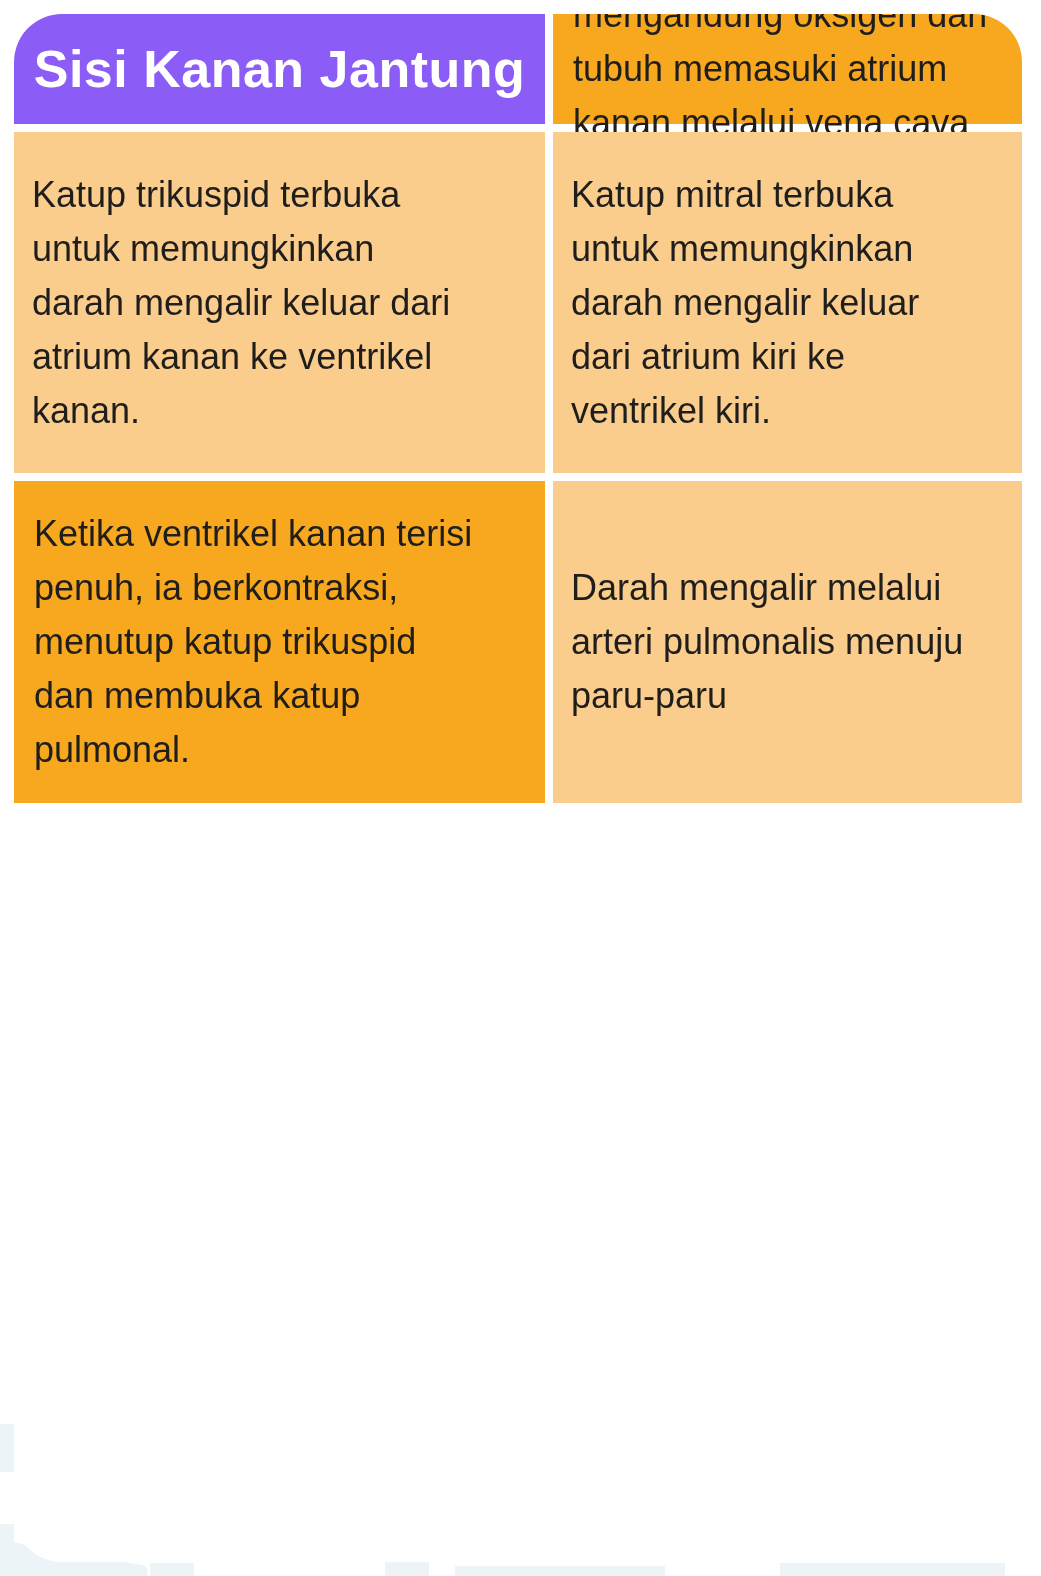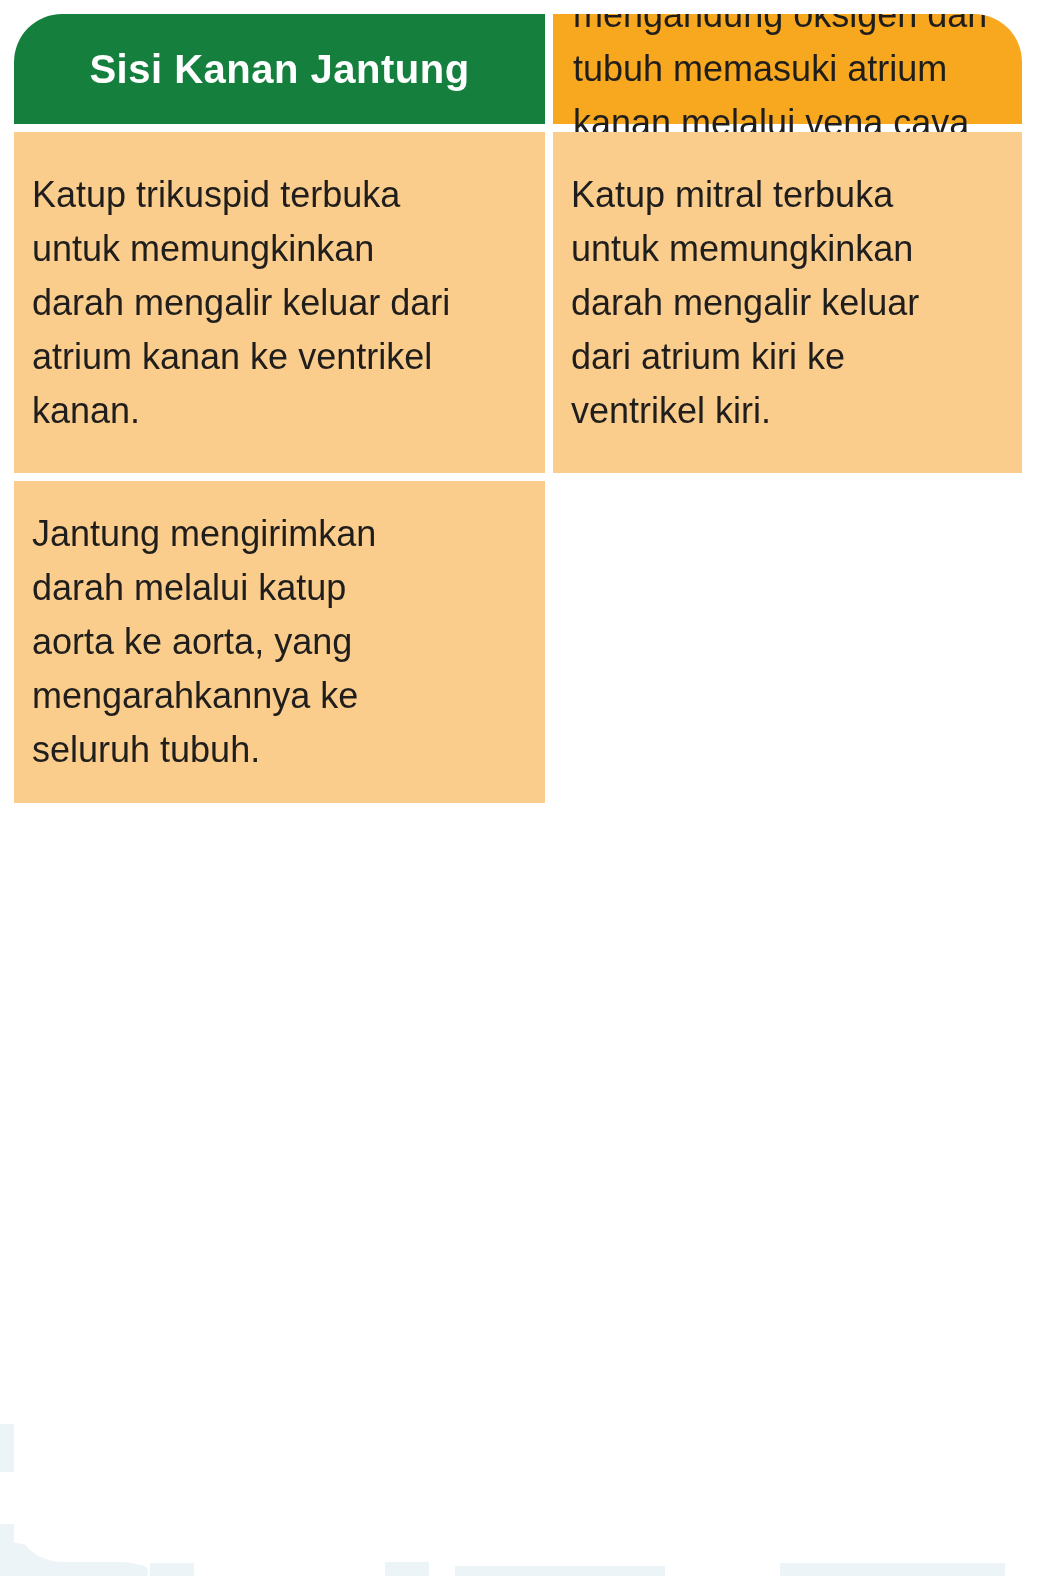--- a/index.html
+++ b/index.html
@@ -44,23 +44,23 @@
     border-radius: 48px;
     overflow: hidden;
   }
   .cell {
     display: flex;
     align-items: center;
     box-sizing: border-box;
   }
   .cell-header {
     justify-content: center;
-    background: #15803d;
+    background: #8b5cf6;
     color: #ffffff;
-    font-size: 40px;
+    font-size: 52px;
     font-weight: bold;
     letter-spacing: 0.5px;
   }
   .cell-body {
     padding: 0 26px 0 20px;
     color: #1f1e1c;
     font-size: 36px;
     line-height: 1.5;
     white-space: pre-line;    
   }
@@ -94,21 +94,24 @@
 untuk memungkinkan
 darah mengalir keluar dari
 atrium kanan ke ventrikel
 kanan.</div>
     <div class="cell cell-body shade-light">Katup mitral terbuka
 untuk memungkinkan
 darah mengalir keluar
 dari atrium kiri ke
 ventrikel kiri.</div>
 
+    <div class="cell cell-body shade-dark">Ketika ventrikel kanan terisi
+penuh, ia berkontraksi,
+menutup katup trikuspid
+dan membuka katup
+pulmonal.</div>
 
-    <div class="cell cell-body shade-light">Jantung mengirimkan
-darah melalui katup
-aorta ke aorta, yang
-mengarahkannya ke
-seluruh tubuh.</div>
+    <div class="cell cell-body shade-light">Darah mengalir melalui
+arteri pulmonalis menuju
+paru-paru</div>
 
   </div>
 </div>
 
 </body></html>

